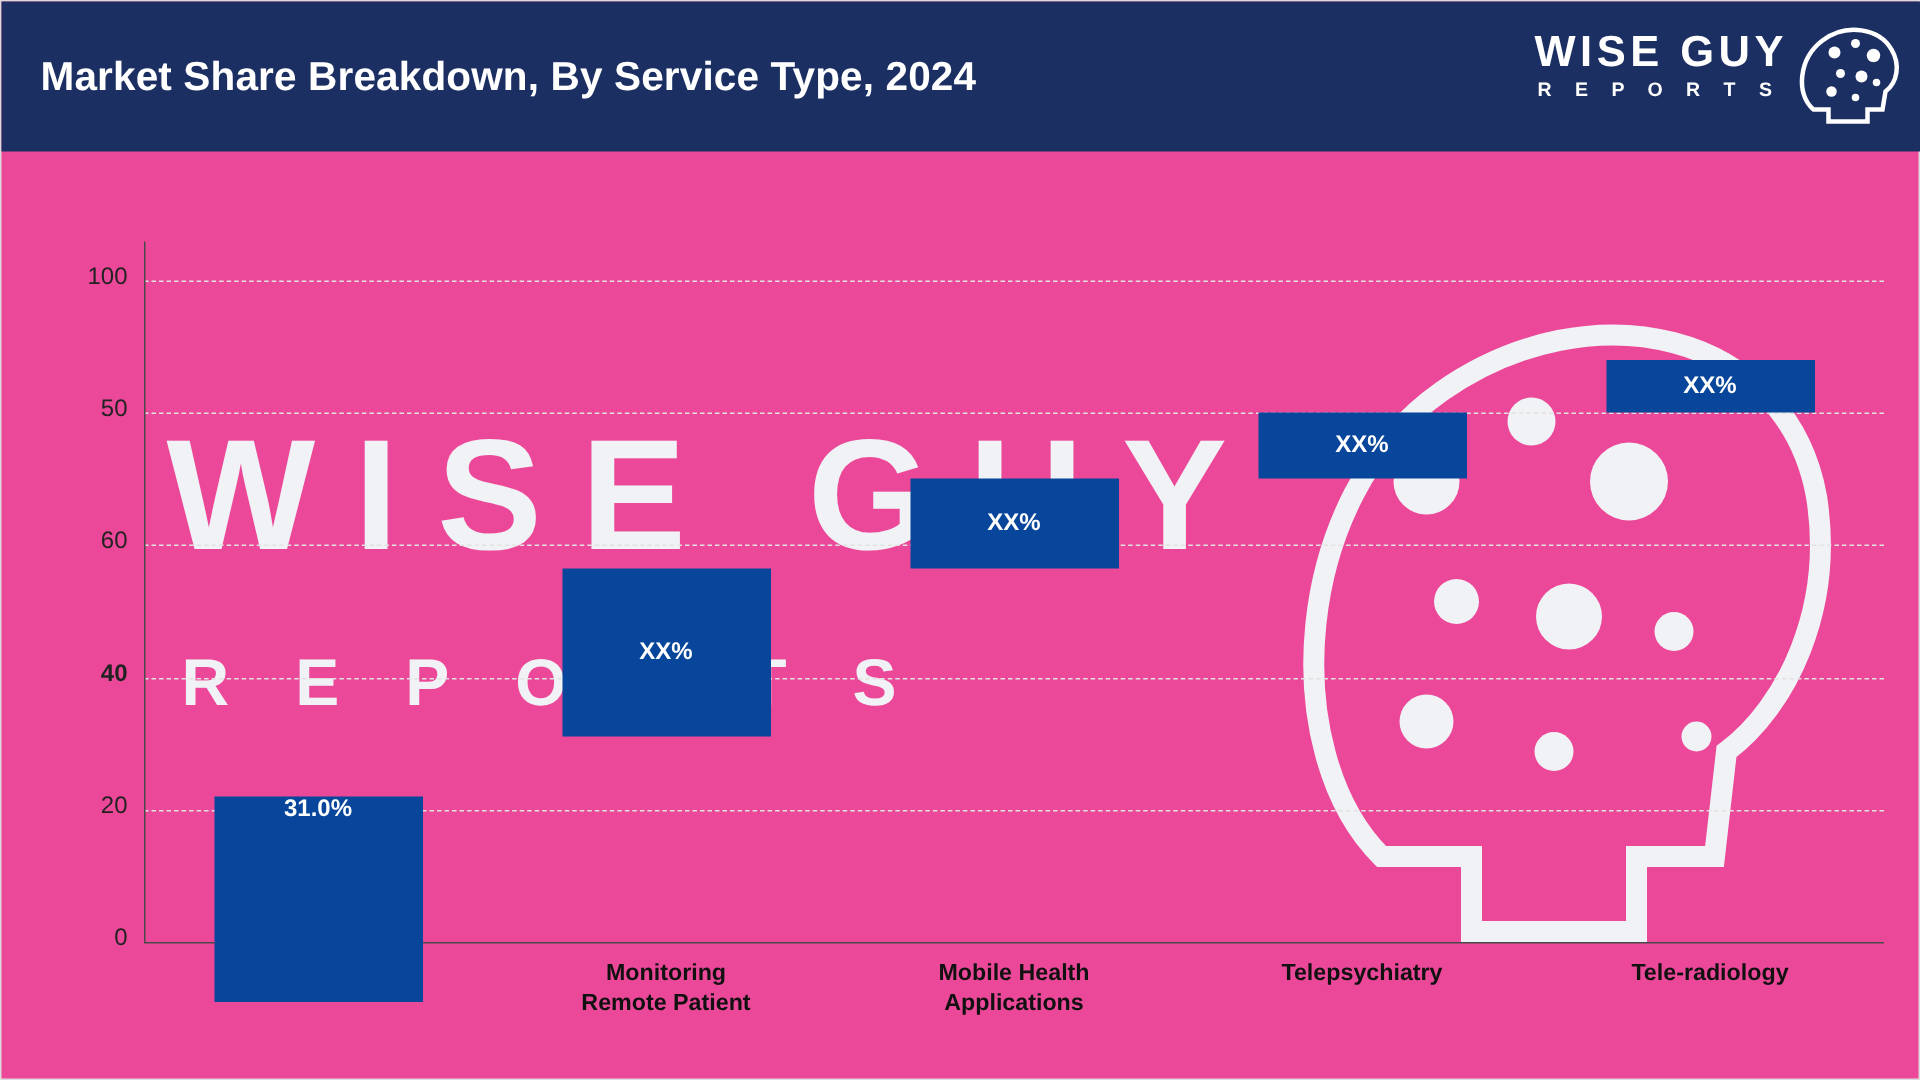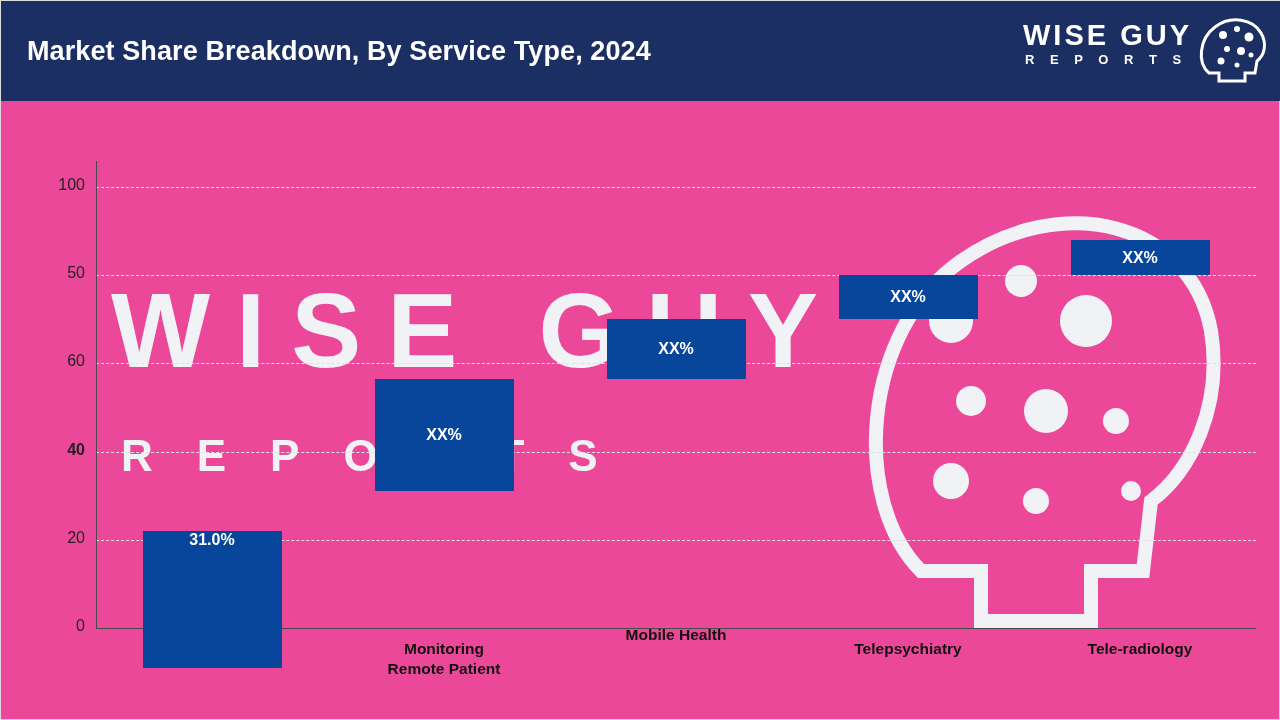--- a/index.html
+++ b/index.html
@@ -253,22 +253,23 @@
           <span class="bar-label">XX%</span>
         </div>
       </div>
     <div id="cats-layer">
         <div class="cat-label" style="left: 95px; width: 232px; top: 538px;">
         </div>
         <div class="cat-label" style="left: 327px; width: 232px; top: 538px;">
           <div>Monitoring</div>
           <div>Remote Patient</div>
         </div>
-        <div class="cat-label" style="left: 559px; width: 232px; top: 524px;">
+        <div class="cat-label" style="left: 559px; width: 232px; top: 538px;">
           <div>Mobile Health</div>
+          <div>Applications</div>
         </div>
         <div class="cat-label" style="left: 791px; width: 232px; top: 538px;">
           <div>Telepsychiatry</div>
         </div>
         <div class="cat-label" style="left: 1023px; width: 232px; top: 538px;">
           <div>Tele-radiology</div>
         </div>
       </div>
 
   </div>

